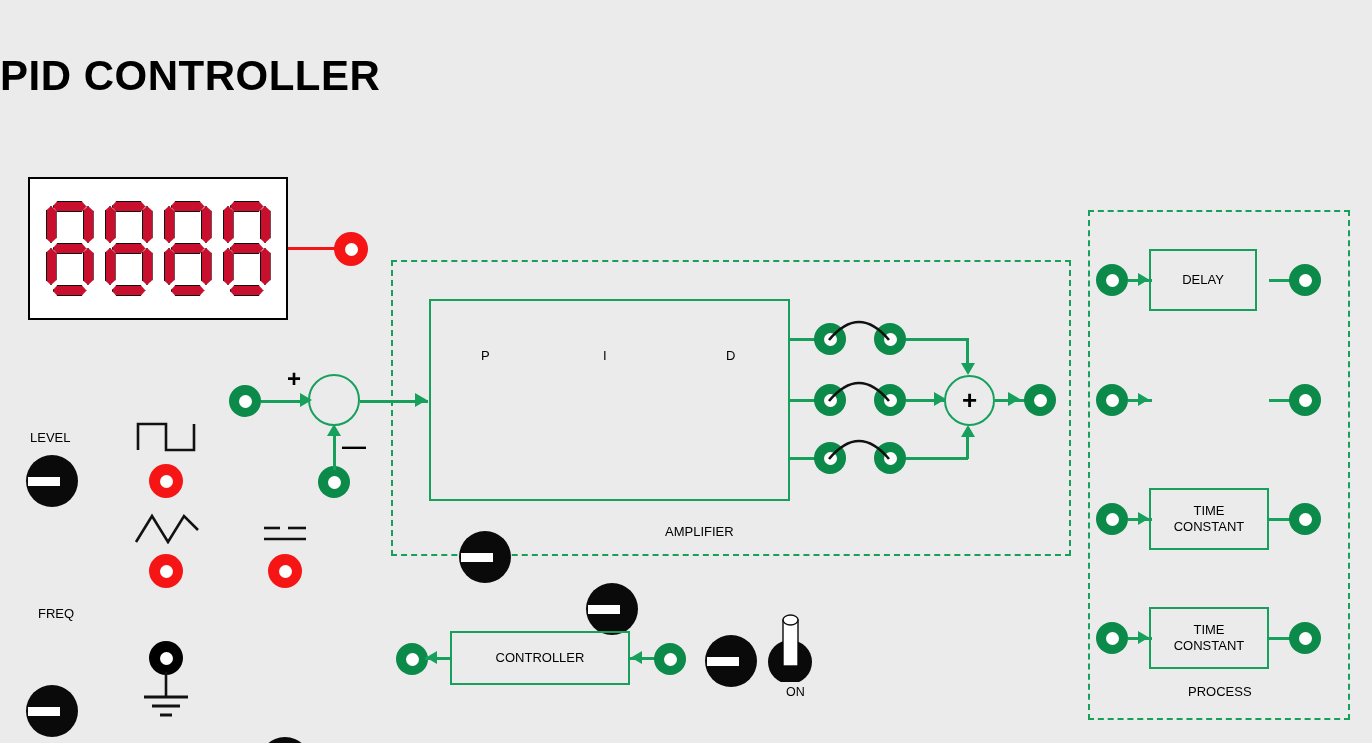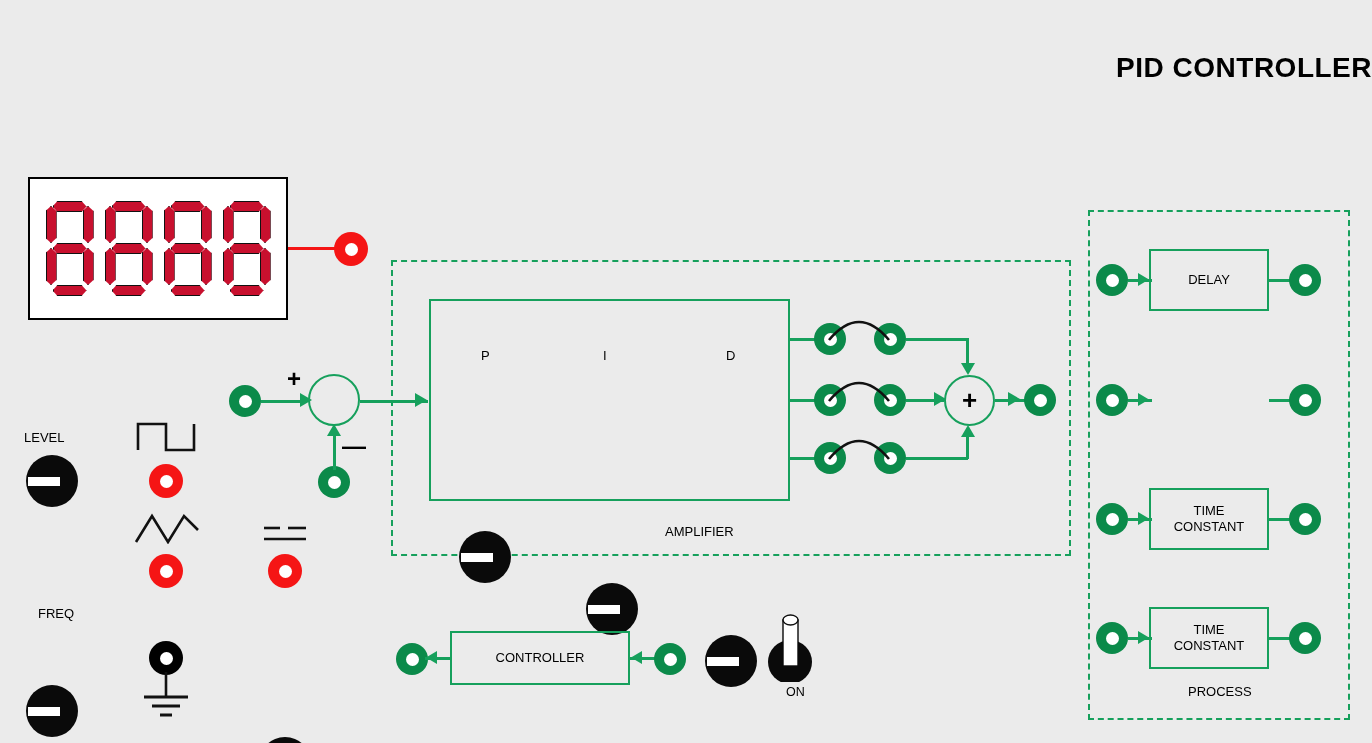--- a/index.html
+++ b/index.html
@@ -10,22 +10,22 @@
     font-family:"Liberation Sans", sans-serif;
     position:relative;
     overflow:hidden;
   }
   #stage { position:absolute; inset:0; }
   .abs { position:absolute; }
 
   
   #title {
     left:0; top:52px; width:1372px;
-    text-align:right;
-    font-size:28px; font-weight:bold; letter-spacing:0.5px;
+    text-align:left;
+    font-size:42px; font-weight:bold; letter-spacing:0.5px;
     color:#000;
   }
 
   
   #display-panel {
     left:28px; top:177px; width:260px; height:143px;
     background:#ffffff; border:2.5px solid #000;
     display:flex; align-items:center; justify-content:center; gap:11px;
   }
   .digit { position:relative; width:48px; height:95px; }
@@ -129,21 +129,21 @@
       <div class="seg v c"></div>
       <div class="seg h d"></div>
     </div>
   </div>
 
   <div class="abs wire-red" style="left:288px; top:247px; width:48px;"></div>
   <div class="abs term term-red" style="left:334px; top:232px;">
     <div class="hole"></div>
   </div>
 
-  <div class="abs lbl" style="left:24px; top:430px;">LEVEL</div>
+  <div class="abs lbl" style="left:30px; top:430px;">LEVEL</div>
   <div class="abs knob" style="left:26px; top:455px;">
     <div class="pointer"></div>
   </div>
 
   <div class="abs lbl" style="left:38px; top:606px;">FREQ</div>
   <div class="abs knob" style="left:26px; top:633px;">
     <div class="pointer"></div>
   </div>
 
   <svg class="abs" style="left:136px; top:420px;" width="62" height="32">
@@ -286,21 +286,21 @@
   <div class="abs dashbox" style="left:1088px; top:210px; width:262px; height:510px;"></div>
   <div class="abs lbl" style="left:1188px; top:684px;">PROCESS</div>
 
   <div class="abs term term-green" style="left:1096px; top:264px;">
     <div class="hole"></div>
   </div>
   <div class="abs wire wire-h" style="left:1128px; top:279px; width:24px;"></div>
   <svg class="abs" style="left:1138px; top:272px;" width="13" height="15">
     <polygon points="0,1 11,7.5 0,14" fill="#16a05c"></polygon>
   </svg>
-  <div class="abs gbox" style="left:1149px; top:249px; width:120px; height:62px;">
+  <div class="abs gbox" style="left:1149px; top:249px; width:108px; height:62px;">
     <span>DELAY</span>
   </div>
   <div class="abs wire wire-h" style="left:1269px; top:279px; width:22px;"></div>
   <div class="abs term term-green" style="left:1289px; top:264px;">
     <div class="hole"></div>
   </div>
 
   <div class="abs term term-green" style="left:1096px; top:384px;">
     <div class="hole"></div>
   </div>

